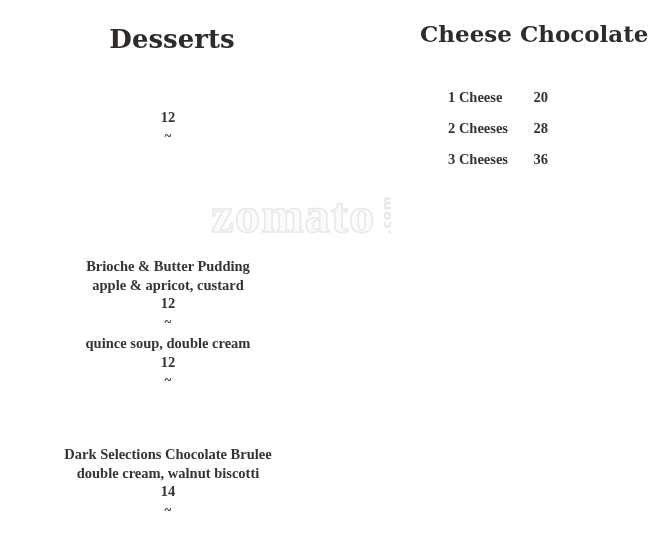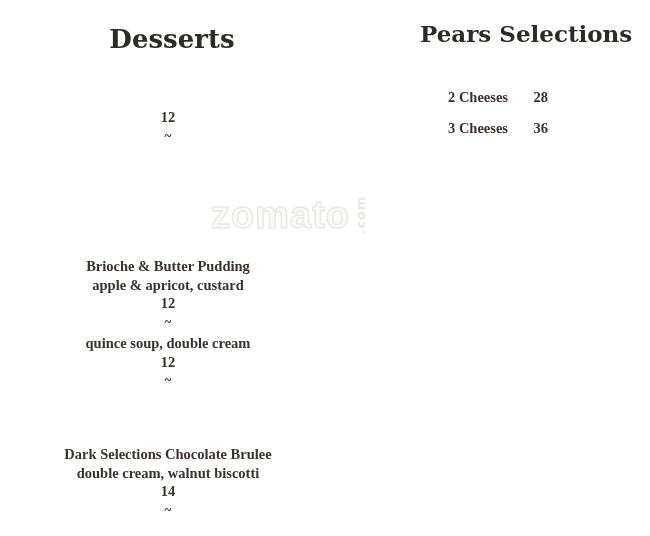--- a/index.html
+++ b/index.html
@@ -20,23 +20,23 @@
   .watermark {
     position: absolute;
     left: 211px;
     top: 188px;
     z-index: 0;
     display: flex;
     align-items: flex-start;
     user-select: none;
   }
   .wm-text {
-    font-family: Liberation Sans, sans-serif;
+    font-family: Liberation Serif, serif;
     font-weight: 700;
-    font-size: 38px;
+    font-size: 51px;
     line-height: 55px;
     letter-spacing: 1px;
     color: #fbfbfa;
     -webkit-text-stroke: 1.6px #e9e9e6;
   }
   .wm-suffix {
     position: relative;
     width: 18px;
     height: 46px;
     margin-left: 1px;
@@ -150,23 +150,27 @@
     <div class="item-sep">~</div>
   </div>
 
   <div class="item item-4">
     <div class="item-name">Dark Selections Chocolate Brulee</div>
     <div class="item-desc">double cream, walnut biscotti</div>
     <div class="item-price">14</div>
     <div class="item-sep">~</div>
   </div>
 
-  <h1 class="script-title title-cheese">Pears Selections</h1>
+  <h1 class="script-title title-cheese">Cheese Chocolate</h1>
 
   <div class="cheese-table">
+    <div class="cheese-row">
+      <span>1 Cheese</span>
+      <span>20</span>
+    </div>
     <div class="cheese-row">
       <span>2 Cheeses</span>
       <span>28</span>
     </div>
     <div class="cheese-row">
       <span>3 Cheeses</span>
       <span>36</span>
     </div>
   </div>
 

